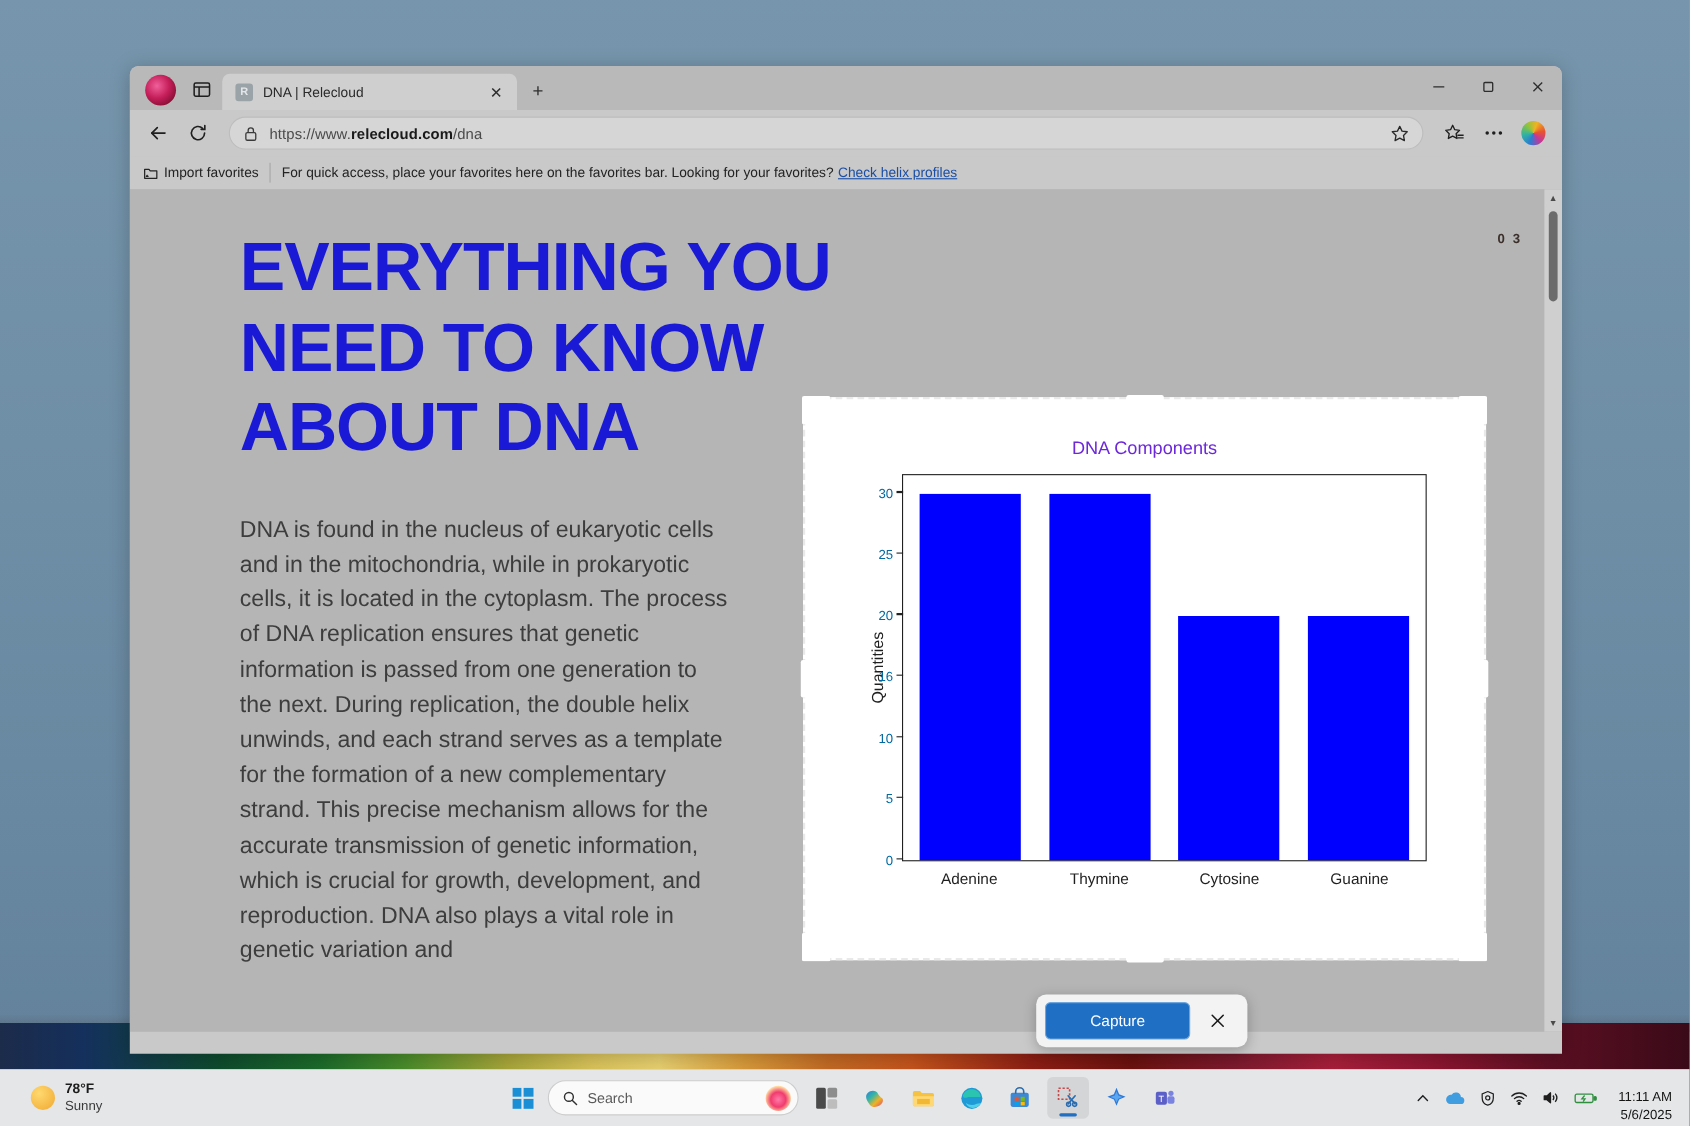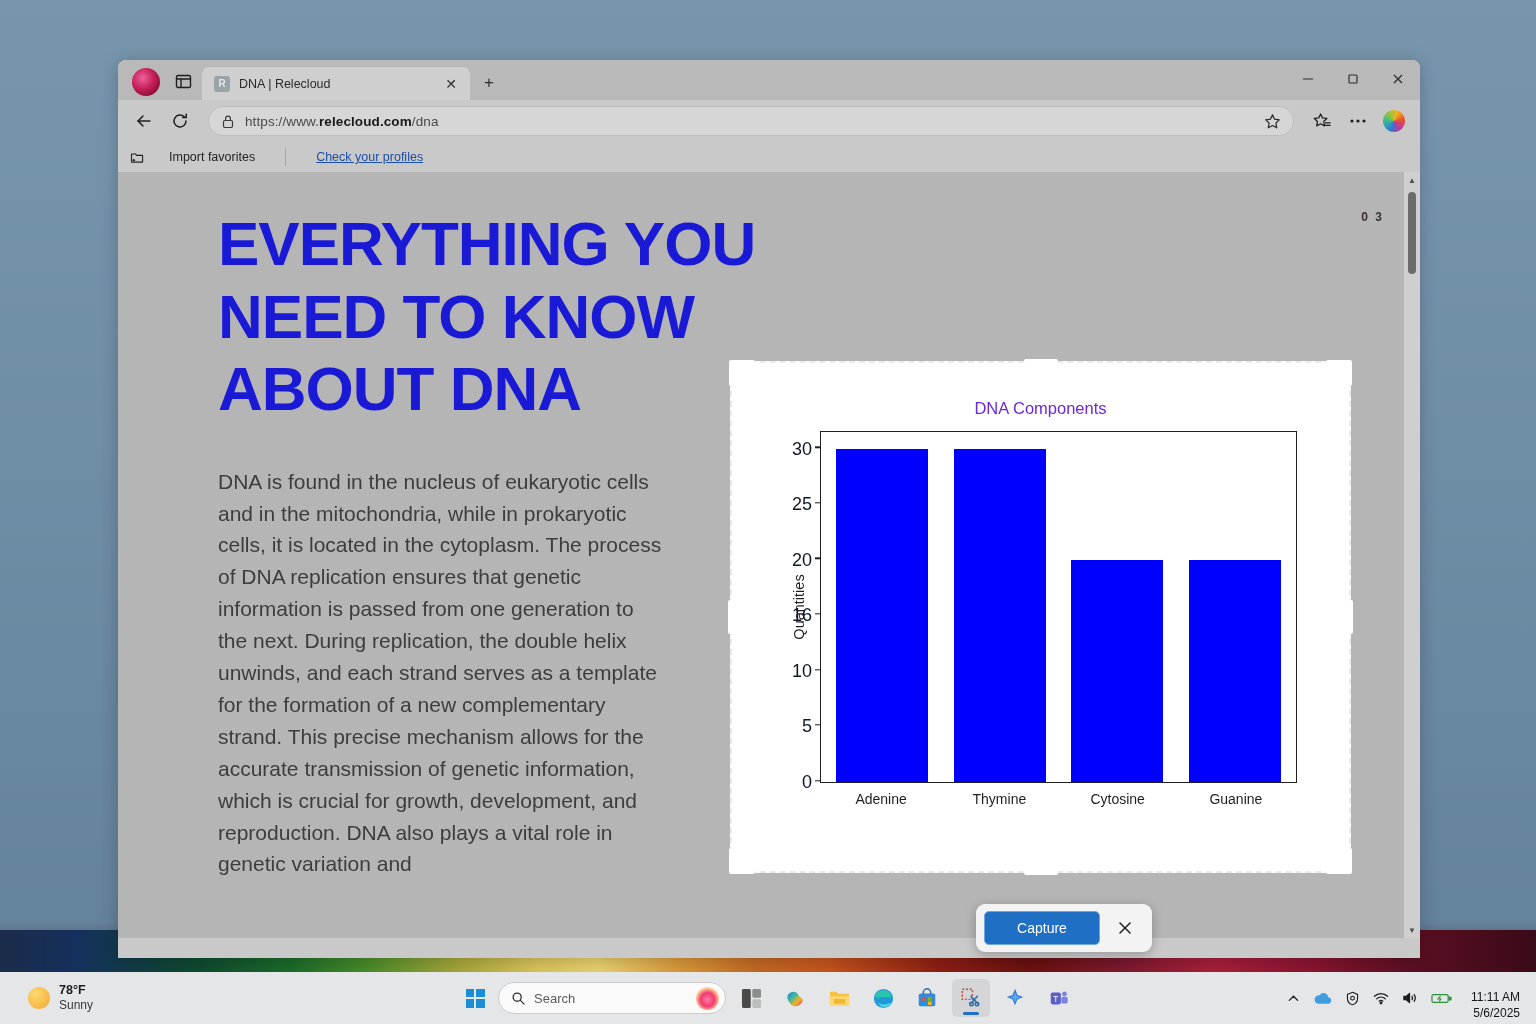--- a/index.html
+++ b/index.html
@@ -134,21 +134,21 @@
   .copilot-dot {
     width: 22px; height: 22px; border-radius: 50%;
     background: conic-gradient(from 200deg, #2b7cd3, #32b3a2, #8ac43f, #f0b323, #e8542f, #c2379b, #2b7cd3);
   }
 
   
   .favbar {
     height: 30px;
     background: #c9c9c9;
     display: flex; align-items: center;
-    padding: 0 12px; gap: 24px;
+    padding: 0 12px; gap: 4px;
     font-size: 12.5px; color: #232323; text-align: center;
   }
   .favbar .sep { width: 1px; height: 18px; background: #a6a6a6; margin: 0 6px; }
   .favbar a { color: #1b4fa6; text-decoration: underline; }
 
   
   .viewport {
     position: relative;
     height: 766px;
     background: #b5b5b5;
@@ -240,21 +240,21 @@
   .bars {
     position: absolute; left: 0; right: 0; bottom: 0; top: 0;
     display: flex; align-items: flex-end;
     padding: 0 2px;
   }
   .bar-slot { flex: 1; display: flex; justify-content: center; align-items: flex-end; height: 100%; }
   .bar { width: 78%; background: #0000ff; }
   .ytick {
     position: absolute; right: calc(100% + 9px);
     transform: translateY(50%);
-    font-size: 18px; color: #0f172a;
+    font-size: 12px; color: #0369a1;
     white-space: nowrap;
   }
   .ytickmark {
     position: absolute; right: 100%; width: 6px; height: 1.4px;
     background: #202020; transform: translateY(-0.7px);
   }
   .xlabel-row {
     position: absolute; left: 0; right: 0; top: calc(100% + 8px);
     display: flex; padding: 0 2px;
   }
@@ -267,22 +267,22 @@
     position: absolute;
     left: -54px; top: 50%;
     transform: translateY(-50%) rotate(-90deg);
     font-size: 14.5px; color: #1f1f1f;
     white-space: nowrap;
   }
 
   
   .capture-bar {
     position: absolute;
-    left: 976px; top: 904px;
-    width: 176px; height: 48px;
+    left: 942px; top: 904px;
+    width: 192px; height: 48px;
     background: #f3f3f3;
     border-radius: 9px;
     display: flex; align-items: center;
     padding: 0 8px; gap: 6px;
     box-shadow: 0 3px 12px rgba(0,0,0,0.25);
   }
   .capture-btn {
     flex: 1; height: 34px;
     background: #1f6fc4;
     border-radius: 5px;
@@ -448,21 +448,22 @@
 
   <div class="favbar">
     <span>
       <svg class="svgi" width="15" height="15" viewBox="0 0 16 16" fill="none" stroke="#232323" stroke-width="1.2" stroke-linejoin="round">
         <path d="M1.6 4.2h4.2l1.2 1.5h6.4v7.2H1.6z"></path>
         <polyline points="5.4,11 3.2,11 4.4,9.7"></polyline>
       </svg>
     </span>
     <span>Import favorites</span>
     <span class="sep"></span>
-    <a href="#">Check your profiles</a>
+    <span>For quick access, place your favorites here on the favorites bar. Looking for your favorites?</span>
+    <a href="#">Check helix profiles</a>
   </div>
 
   <div class="viewport">
     <div class="page">
       <div class="page-number">0 3</div>
       <h1 class="headline">EVERYTHING YOU NEED TO KNOW ABOUT DNA</h1>
       <p class="bodytext">DNA is found in the nucleus of eukaryotic cells and in the mitochondria, while in prokaryotic cells, it is located in the cytoplasm. The process of DNA replication ensures that genetic information is passed from one generation to the next. During replication, the double helix unwinds, and each strand serves as a template for the formation of a new complementary strand. This precise mechanism allows for the accurate transmission of genetic information, which is crucial for growth, development, and reproduction. DNA also plays a vital role in genetic variation and</p>
     </div>
 
     <div class="pagescroll">

